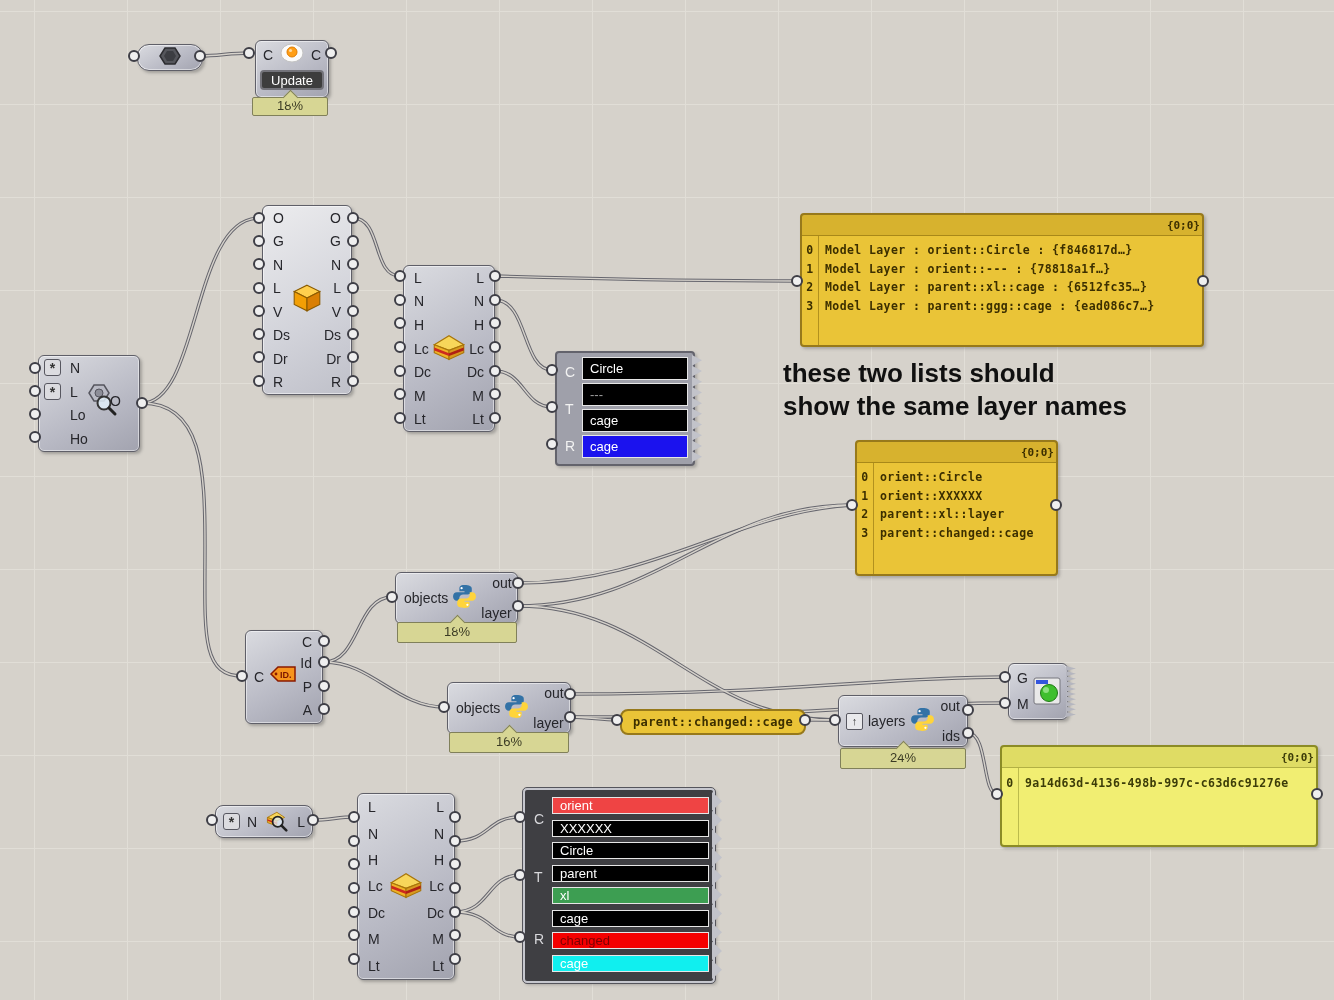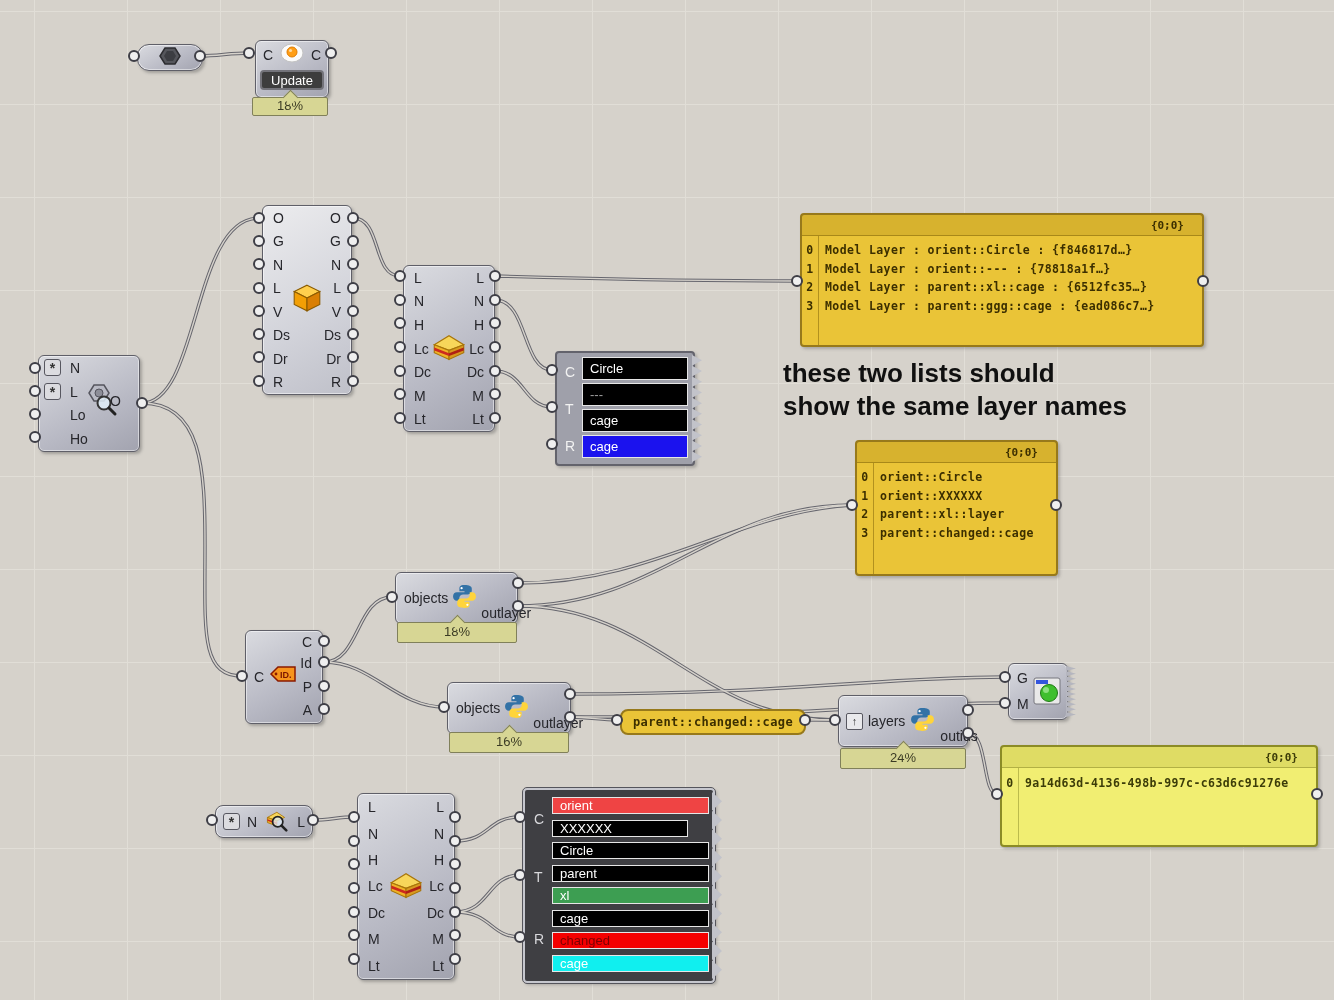--- a/index.html
+++ b/index.html
@@ -18,21 +18,21 @@
   .prow{flex:1 1 0;display:flex;align-items:center;justify-content:space-between;padding:0 10px;}
   .cicon{position:absolute;left:50%;top:50%;transform:translate(-50%,-50%);}
   .prof{position:absolute;z-index:2;background:#d7d694;border:1.5px solid #80805a;border-radius:2px;
     color:#3b3b24;font-size:13px;text-align:center;line-height:16px;}
   .prof::before{content:'';position:absolute;top:-6px;left:50%;width:10px;height:10px;margin-left:-5px;
     transform:rotate(45deg);background:#d7d694;border-left:1.5px solid #80805a;border-top:1.5px solid #80805a;}
   .gpanel{position:absolute;z-index:2;background:#eac437;border:2px solid #97791b;border-radius:4px;
     box-shadow:2px 2px 3px rgba(70,70,70,.3);font-family:"DejaVu Sans Mono",monospace;font-weight:bold;color:#3c2f00;}
   .gpanel.lemon{background:#f1ee72;border-color:#8b8b26;color:#3c3c08;}
   .phead{position:absolute;left:0;top:0;right:0;height:21px;background:rgba(120,90,0,.16);
-    border-bottom:1px solid rgba(110,85,0,.45);font-size:11px;line-height:21px;text-align:right;padding-right:18px;box-sizing:border-box;}
+    border-bottom:1px solid rgba(110,85,0,.45);font-size:11px;line-height:21px;text-align:right;padding-right:2px;box-sizing:border-box;}
   .gutter{position:absolute;left:16px;top:21px;bottom:0;width:1px;background:rgba(110,85,0,.45);}
   .prows{position:absolute;left:0;top:26px;right:4px;}
   .pr{display:flex;font-size:11.5px;line-height:18.7px;letter-spacing:.4px;}
   .pidx{width:16px;flex:none;text-align:center;}
   .ptxt{padding-left:7px;white-space:pre;}
   .pill{position:absolute;z-index:2;background:#eac437;border:2px solid #97791b;border-radius:8px;
     font-family:"DejaVu Sans Mono",monospace;font-weight:bold;font-size:12px;color:#3c2f00;
     display:flex;align-items:center;justify-content:center;letter-spacing:.4px;}
   .note{position:absolute;z-index:2;color:#101010;font-weight:600;}
   .swframe{position:absolute;z-index:2;border-radius:4px;box-shadow:2px 2px 3px rgba(70,70,70,.3);}
@@ -41,21 +41,21 @@
   .swlab{position:absolute;font-size:14px;color:#f2f2f2;}
   .srow{position:absolute;border:1.5px solid #e6e6e6;box-sizing:border-box;font-size:13px;display:flex;align-items:center;padding-left:7px;}
   .zig{position:absolute;right:-9px;top:2px;bottom:2px;width:10px;background:#c2c3ca;
     clip-path:polygon(0 0,100% 5%,0 10%,100% 15%,0 20%,100% 25%,0 30%,100% 35%,0 40%,100% 45%,0 50%,100% 55%,0 60%,100% 65%,0 70%,100% 75%,0 80%,100% 85%,0 90%,100% 95%,0 100%);}
   .star{width:15px;height:15px;flex:none;background:#dcdce0;border:1px solid #575760;border-radius:3px;
     font-size:14px;font-weight:bold;color:#333;text-align:center;line-height:17px;}
   .frow{height:23.75px;display:flex;align-items:center;padding-left:5px;gap:9px;}
   .ghost{visibility:hidden;}
   .btn{position:absolute;left:4px;right:4px;top:29px;height:20px;background:#3d3d3d;border:2px solid #73737a;
     border-radius:4px;color:#fff;font-size:13px;text-align:center;line-height:17px;box-sizing:border-box;}
-  .outcol{display:flex;flex-direction:row;justify-content:space-between;height:46px;align-items:flex-end;margin-left:auto;}
+  .outcol{display:flex;flex-direction:column;justify-content:space-between;height:46px;align-items:flex-end;margin-left:auto;}
   .upbtn{width:15px;height:15px;flex:none;background:#e9e9ec;border:1px solid #575760;border-radius:2px;
     font-size:11px;font-weight:bold;color:#333;text-align:center;line-height:14px;}
 </style>
 </head>
 <body>
 
 <div id="canvas">
 
 <svg id="wires" width="1334" height="1000">
       <path d="M200,56 C218,56 230,53 249,53" class="wo"></path>
@@ -474,21 +474,21 @@
 </div>
 
 <div class="swframe swdark" style="left:523px;top:788px;width:188px;height:191px;">
   <div class="zig"></div>
   <span class="swlab" style="left:9px;top:21px;color:#d8d8dc;">C</span>
   <span class="swlab" style="left:9px;top:79px;color:#d8d8dc;">T</span>
   <span class="swlab" style="left:9px;top:141px;color:#d8d8dc;">R</span>
   <div class="srow" style="left: 27px; top: 7px; width: 157px; height: 17px; border-width: 1px; background: #ef4444; color: rgb(255, 255, 255);">
         <span>orient</span>
       </div>
-  <div class="srow" style="left: 27px; top: 29.5px; width: 136px; height: 17px; border-width: 1px; background: rgb(0, 0, 0); color: rgb(255, 255, 255);">
+  <div class="srow" style="left: 27px; top: 29.5px; width: 157px; height: 17px; border-width: 1px; background: rgb(0, 0, 0); color: rgb(255, 255, 255);">
         <span>XXXXXX</span>
       </div>
   <div class="srow" style="left: 27px; top: 52px; width: 157px; height: 17px; border-width: 1px; background: rgb(0, 0, 0); color: rgb(255, 255, 255);">
         <span>Circle</span>
       </div>
   <div class="srow" style="left: 27px; top: 74.5px; width: 157px; height: 17px; border-width: 1px; background: rgb(0, 0, 0); color: #ffffff;">
         <span>parent</span>
       </div>
   <div class="srow" style="left: 27px; top: 97px; width: 157px; height: 17px; border-width: 1px; background: rgb(61, 158, 82); color: rgb(255, 255, 255);">
         <span>xl</span>

